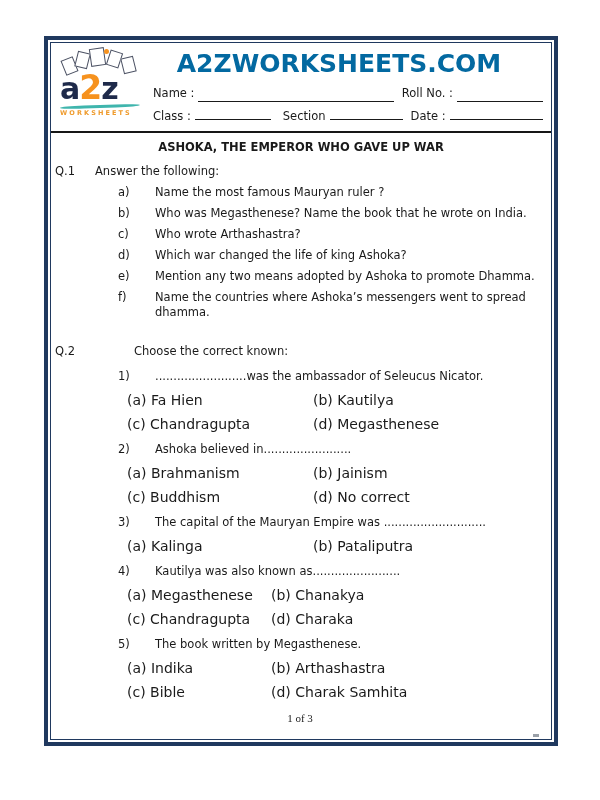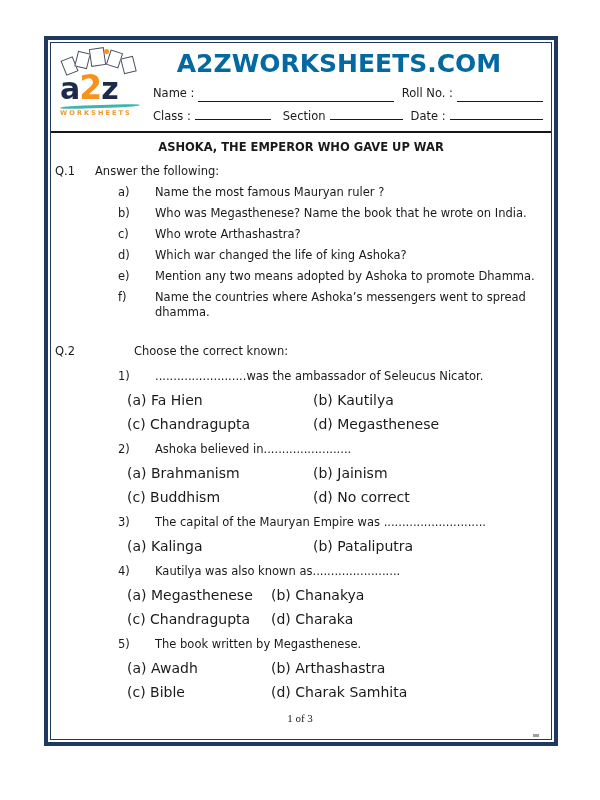--- a/index.html
+++ b/index.html
@@ -199,21 +199,21 @@
       <span class="opt2">(d) Charaka</span>
     </div>
   </div>
 
   <div>
     <div class="qitemM">
       <span class="ilabel">5)</span>
       <span class="itext">The book written by Megasthenese.</span>
     </div>
     <div class="optrow narrow">
-      <span class="opt1">(a) Awadh</span>
+      <span class="opt1">(a) Indika</span>
       <span class="opt2">(b) Arthashastra</span>
     </div>
     <div class="optrow narrow">
       <span class="opt1">(c) Bible</span>
       <span class="opt2">(d) Charak Samhita</span>
     </div>
   </div>
 </div>
 
       <div class="corner-mark"></div>

